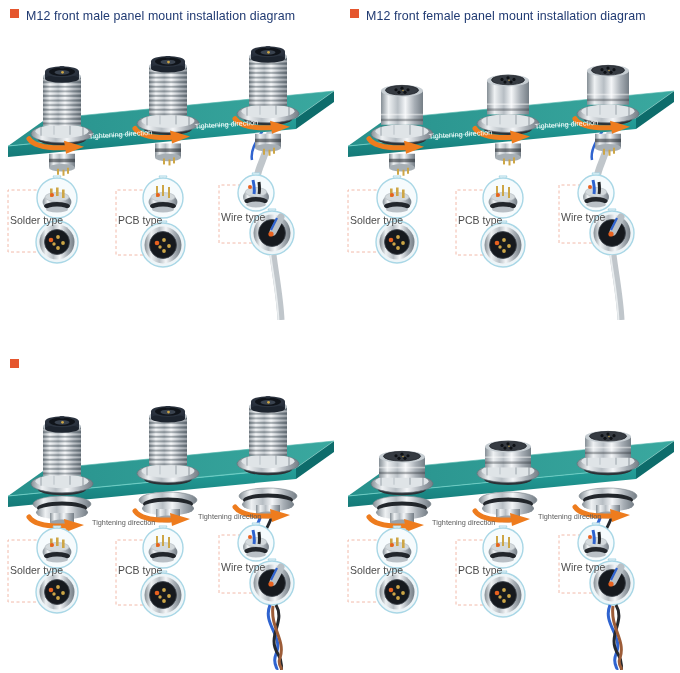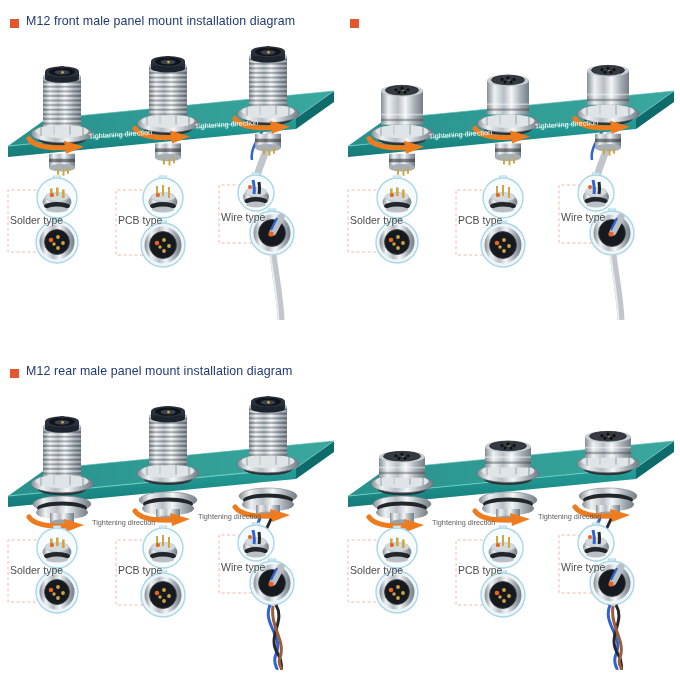--- a/index.html
+++ b/index.html
@@ -5,21 +5,21 @@
   html,body{margin:0;padding:0}
   body{
     width:680px;height:673px;position:relative;overflow:hidden;
     background:#ffffff;font-family:"Liberation Sans",sans-serif;
   }
   .quadrant{position:absolute;width:340px;height:322px}
   #q0{left:0;top:0}
   #q1{left:340px;top:0}
   #q2{left:0;top:350px}
   #q3{left:340px;top:350px}
-  .q-title{display:flex;align-items:flex-end;gap:7px;padding:9px 0 0 10px;height:19px}
+  .q-title{display:flex;align-items:flex-start;gap:7px;padding:9px 0 0 10px;height:19px}
   .bullet{width:9px;height:9px;background:#e5562e;flex:0 0 auto}
   .q-title h2{font-size:12.4px;color:#203a72;font-weight:normal;margin:0;letter-spacing:.1px;white-space:nowrap}
   svg.scene{position:absolute;left:0;top:28px;width:340px;height:292px;display:block}
   svg.scene text{font-family:"Liberation Sans",sans-serif}
   text.tight{font-size:7.3px;fill:#ffffff}
   text.tight.dark{fill:#5c5c5c}
   text.type{font-size:10.5px;fill:#4d4d4d}
 </style>
 </head>
 <body>
@@ -242,20 +242,21 @@
     <text class="tight" x="195" y="101" transform="rotate(-4 195 101)">Tightening direction</text>
     <text class="type" x="10" y="196">Solder type</text>
     <text class="type" x="118" y="196">PCB type</text>
     <text class="type" x="221" y="193">Wire type</text>
   </svg>
 </section>
 
 <section class="quadrant" id="q1">
   <header class="q-title">
     <span class="bullet"></span>
+    <h2>M12 front female  panel mount installation diagram</h2>
   </header>
   <svg class="scene" viewBox="0 0 340 292">
     <g class="draw">
         <defs>
 <linearGradient id="g1m" x1="0%" x2="100%" y1="0%" y2="0%">
 <stop offset="0%" stop-color="#858e95"></stop>
             <stop offset="18%" stop-color="#eef1f3"></stop>
 <stop offset="40%" stop-color="#b7bec4"></stop>
             <stop offset="58%" stop-color="#f4f6f8"></stop>
 <stop offset="80%" stop-color="#a7aeb5"></stop>
@@ -466,21 +467,20 @@
     <text class="tight" x="195" y="101" transform="rotate(-4 195 101)">Tightening direction</text>
     <text class="type" x="10" y="196">Solder type</text>
     <text class="type" x="118" y="196">PCB type</text>
     <text class="type" x="221" y="193">Wire type</text>
   </svg>
 </section>
 
 <section class="quadrant" id="q2">
   <header class="q-title">
     <span class="bullet"></span>
-    <h2>M12 rear  male  panel mount installation diagram</h2>
   </header>
   <svg class="scene" viewBox="0 0 340 292">
     <g class="draw">
         <defs>
 <linearGradient id="g2m" x1="0%" x2="100%" y1="0%" y2="0%">
 <stop offset="0%" stop-color="#858e95"></stop>
             <stop offset="18%" stop-color="#eef1f3"></stop>
 <stop offset="40%" stop-color="#b7bec4"></stop>
             <stop offset="58%" stop-color="#f4f6f8"></stop>
 <stop offset="80%" stop-color="#a7aeb5"></stop>

